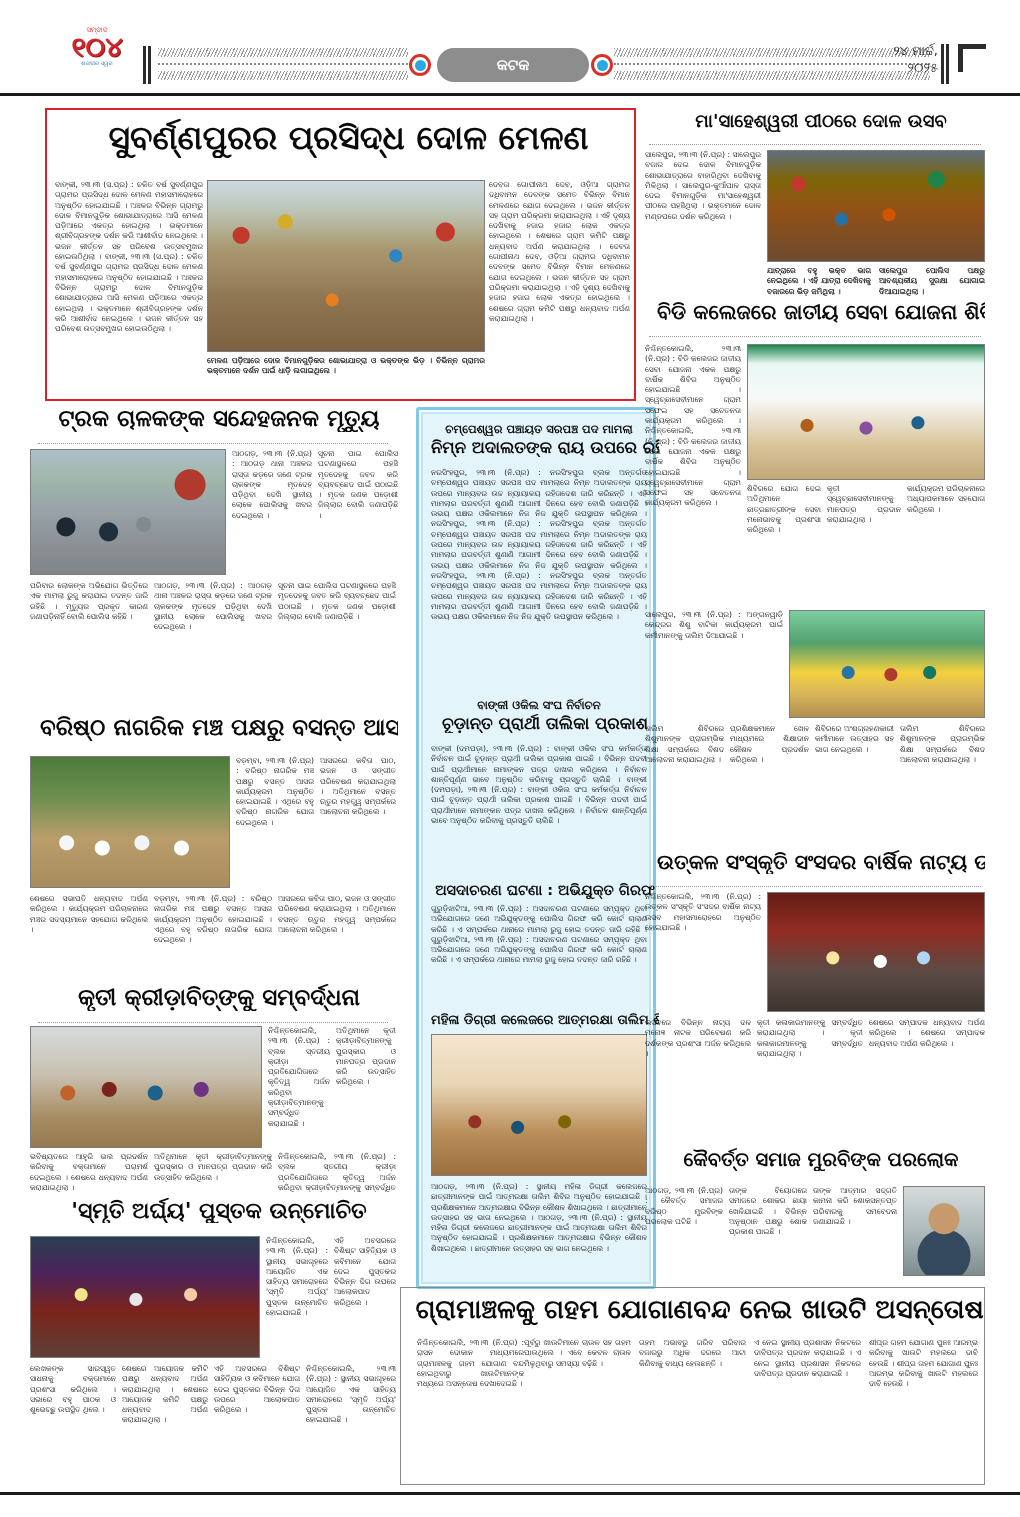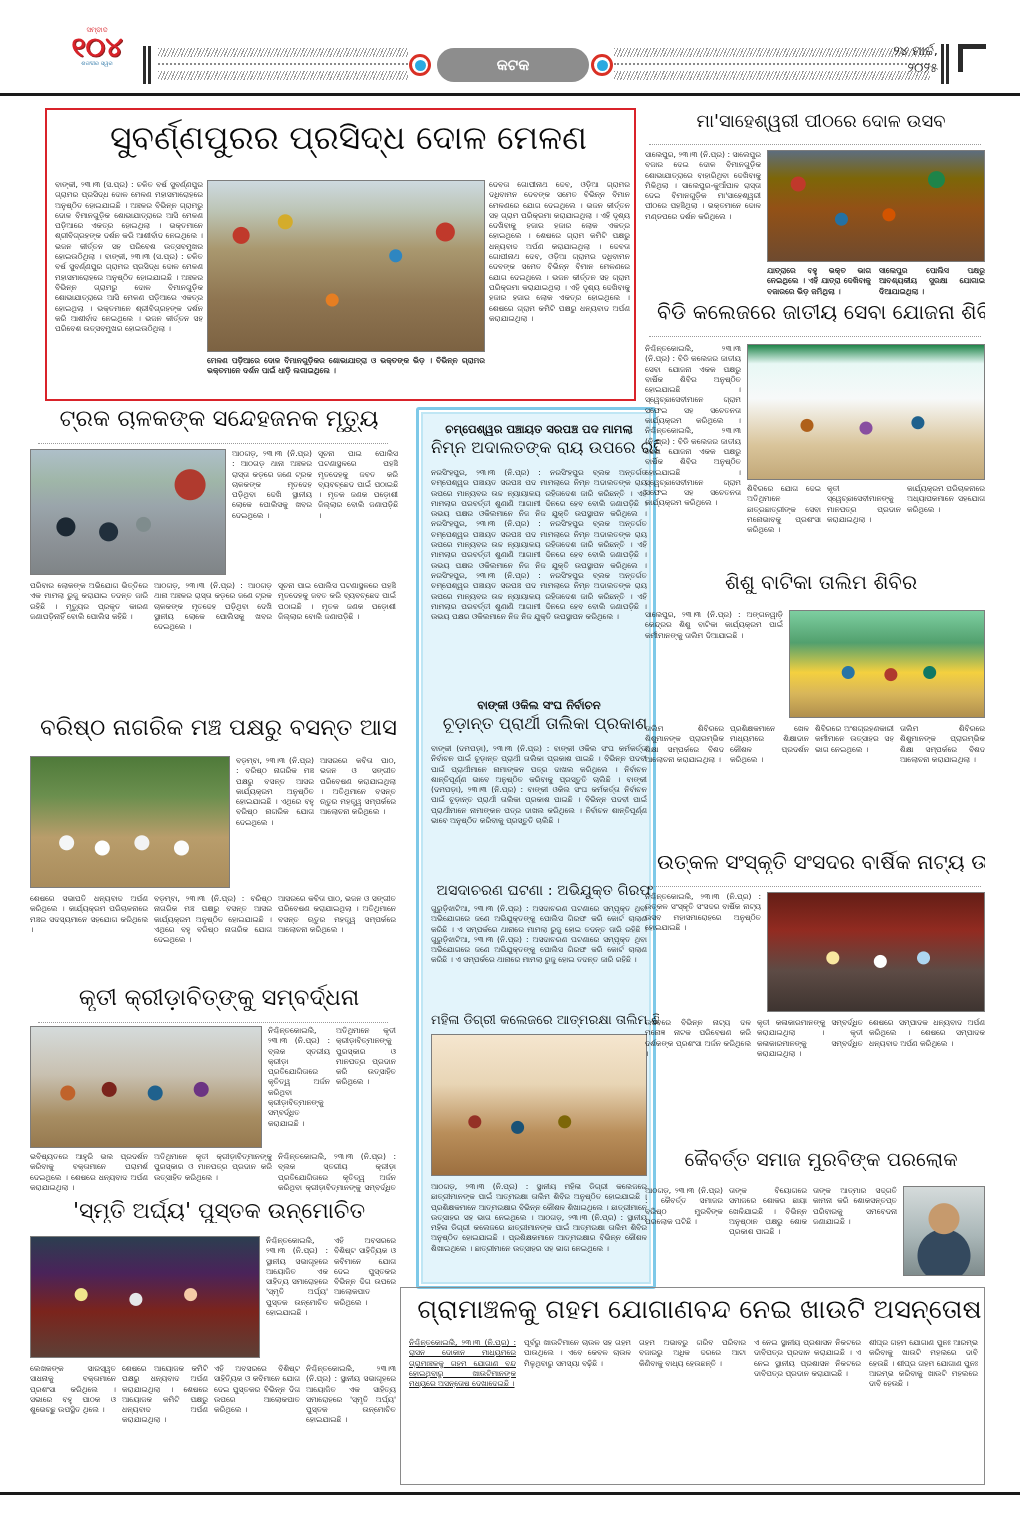--- a/index.html
+++ b/index.html
@@ -2,21 +2,21 @@
 <html><head>
 <meta charset="utf-8">
 <style>
   html,body{margin:0;padding:0;background:#fff;}
   .page{position:relative;width:1020px;height:1517px;background:#ffffff;overflow:hidden;
         font-family:"DejaVu Sans","Liberation Sans",sans-serif;}
   .abs{position:absolute;box-sizing:border-box;}
   
   .bt{font-size:7.6px;line-height:10.3px;text-align:justify;color:#141414;overflow:hidden;word-break:break-word;}
   .cap{font-size:7.6px;line-height:10.3px;font-weight:600;color:#222;text-align:justify;overflow:hidden;}
-  .hd{font-weight:normal;color:#0a0a0a;text-align:center;white-space:nowrap;overflow:hidden;padding-left:12px;}
+  .hd{font-weight:bold;color:#0a0a0a;text-align:center;white-space:nowrap;overflow:hidden;padding-left:12px;}
   .dotrule{border-top:1.5px dotted #9a9a9a;}
   
   .ph{position:absolute;border:1px solid #7d7d7d;box-sizing:border-box;}
   .ph-dola{background:
     radial-gradient(circle at 12% 32%,#c0392b 0 8px,transparent 9px),
     radial-gradient(circle at 28% 24%,#d4ac2b 0 7px,transparent 8px),
     radial-gradient(circle at 68% 44%,#2e86c1 0 6px,transparent 7px),
     radial-gradient(circle at 86% 30%,#c0392b 0 9px,transparent 10px),
     radial-gradient(circle at 45% 70%,#e67e22 0 6px,transparent 7px),
     linear-gradient(180deg,#cdd9e0 0%,#bcc4b4 18%,#a9986f 40%,#8f7551 70%,#7c6242 100%);}
@@ -214,21 +214,20 @@
     <div class="abs hd" style="left:0;top:0;width:340px;font-size:20.5px;">ବିଡି କଲେଜରେ ଜାତୀୟ ସେବା ଯୋଜନା ଶିବିର</div>
     <div class="abs dotrule" style="left:4px;top:36px;width:332px;"></div>
     <div class="abs bt" style="left:0;top:44px;width:96px;height:220px;">ନିଶ୍ଚିନ୍ତକୋଇଲି, ୨୩।୩ (ନି.ପ୍ର) : ବିଡି କଲେଜର ଜାତୀୟ ସେବା ଯୋଜନା ଏକକ ପକ୍ଷରୁ ବାର୍ଷିକ ଶିବିର ଅନୁଷ୍ଠିତ ହୋଇଯାଇଛି । ସ୍ୱେଚ୍ଛାସେବୀମାନେ ଗ୍ରାମ ସଫେଇ ସହ ସଚେତନତା କାର୍ଯ୍ୟକ୍ରମ କରିଥିଲେ । ନିଶ୍ଚିନ୍ତକୋଇଲି, ୨୩।୩ (ନି.ପ୍ର) : ବିଡି କଲେଜର ଜାତୀୟ ସେବା ଯୋଜନା ଏକକ ପକ୍ଷରୁ ବାର୍ଷିକ ଶିବିର ଅନୁଷ୍ଠିତ ହୋଇଯାଇଛି । ସ୍ୱେଚ୍ଛାସେବୀମାନେ ଗ୍ରାମ ସଫେଇ ସହ ସଚେତନତା କାର୍ଯ୍ୟକ୍ରମ କରିଥିଲେ ।</div>
     <div class="ph ph-bdcamp" style="left:102px;top:44px;width:238px;height:136px;"></div>
     <div class="abs bt" style="left:102px;top:184px;width:74px;height:80px;">ଶିବିରରେ ଯୋଗ ଦେଇ ଅତିଥିମାନେ ଛାତ୍ରଛାତ୍ରୀଙ୍କ ସେବା ମନୋଭାବକୁ ପ୍ରଶଂସା କରିଥିଲେ ।</div>
     <div class="abs bt" style="left:182px;top:184px;width:74px;height:80px;">କୃତୀ ସ୍ୱେଚ୍ଛାସେବୀମାନଙ୍କୁ ମାନପତ୍ର ପ୍ରଦାନ କରାଯାଇଥିଲା ।</div>
     <div class="abs bt" style="left:262px;top:184px;width:78px;height:80px;">କାର୍ଯ୍ୟକ୍ରମ ପରିଚାଳନାରେ ଅଧ୍ୟାପକମାନେ ସହଯୋଗ କରିଥିଲେ ।</div>
   </div>
 
   <div class="abs" style="left:645px;top:570px;width:340px;height:278px;">
-    <div class="abs hd" style="left:0;top:0;width:340px;font-size:20px;">ଶିଶୁ ବାଟିକା ତାଲିମ ଶିବିର</div>
     <div class="abs bt" style="left:0;top:40px;width:138px;height:108px;">ସାଲେପୁର, ୨୩।୩ (ନି.ପ୍ର) : ଅଙ୍ଗନୱାଡ଼ି କେନ୍ଦ୍ରର ଶିଶୁ ବାଟିକା କାର୍ଯ୍ୟକ୍ରମ ପାଇଁ କର୍ମୀମାନଙ୍କୁ ତାଲିମ ଦିଆଯାଇଛି ।</div>
     <div class="ph ph-batika" style="left:144px;top:40px;width:196px;height:108px;"></div>
     <div class="abs bt" style="left:0;top:154px;width:79px;height:120px;">ତାଲିମ ଶିବିରରେ ଶିଶୁମାନଙ୍କ ପ୍ରାରମ୍ଭିକ ଶିକ୍ଷା ସମ୍ପର୍କରେ ବିଶଦ ଆଲୋଚନା କରାଯାଇଥିଲା ।</div>
     <div class="abs bt" style="left:85px;top:154px;width:79px;height:120px;">ପ୍ରଶିକ୍ଷକମାନେ ଖେଳ ମାଧ୍ୟମରେ ଶିକ୍ଷାଦାନ କୌଶଳ ପ୍ରଦର୍ଶନ କରିଥିଲେ ।</div>
     <div class="abs bt" style="left:170px;top:154px;width:79px;height:120px;">ଶିବିରରେ ଅଂଶଗ୍ରହଣକାରୀ କର୍ମୀମାନେ ଉତ୍ସାହର ସହ ଭାଗ ନେଇଥିଲେ ।</div>
     <div class="abs bt" style="left:255px;top:154px;width:85px;height:120px;">ତାଲିମ ଶିବିରରେ ଶିଶୁମାନଙ୍କ ପ୍ରାରମ୍ଭିକ ଶିକ୍ଷା ସମ୍ପର୍କରେ ବିଶଦ ଆଲୋଚନା କରାଯାଇଥିଲା ।</div>
   </div>
 
   <div class="abs" style="left:645px;top:850px;width:340px;height:296px;">
     <div class="abs hd" style="left:0;top:0;width:340px;font-size:20.5px;">ଉତ୍କଳ ସଂସ୍କୃତି ସଂସଦର ବାର୍ଷିକ ନାଟ୍ୟ ଉସବ</div>
@@ -243,21 +242,21 @@
   <div class="abs" style="left:645px;top:1148px;width:340px;height:136px;">
     <div class="abs hd" style="left:0;top:0;width:340px;font-size:19.5px;">କୈବର୍ତ୍ତ ସମାଜ ମୁରବିଙ୍କ ପରଲୋକ</div>
     <div class="abs bt" style="left:0;top:38px;width:78px;height:94px;">ଆଠଗଡ଼, ୨୩।୩ (ନି.ପ୍ର) : କୈବର୍ତ୍ତ ସମାଜର ବରିଷ୍ଠ ମୁରବିଙ୍କ ପରଲୋକ ଘଟିଛି ।</div>
     <div class="abs bt" style="left:84px;top:38px;width:78px;height:94px;">ତାଙ୍କ ବିୟୋଗରେ ସମାଜରେ ଶୋକର ଛାୟା ଖେଳିଯାଇଛି । ବିଭିନ୍ନ ଅନୁଷ୍ଠାନ ପକ୍ଷରୁ ଶୋକ ପ୍ରକାଶ ପାଇଛି ।</div>
     <div class="abs bt" style="left:168px;top:38px;width:84px;height:94px;">ତାଙ୍କ ଆତ୍ମାର ସଦ୍‌ଗତି କାମନା କରି ଶୋକସନ୍ତପ୍ତ ପରିବାରକୁ ସମବେଦନା ଜଣାଯାଇଛି ।</div>
     <div class="ph ph-portrait" style="left:258px;top:38px;width:82px;height:90px;"></div>
   </div>
 
   <div class="abs thinbox" style="left:400px;top:1287px;width:585px;height:198px;">
     <div class="abs hd" style="left:0;top:6px;width:585px;font-size:26px;">ଗ୍ରାମାଞ୍ଚଳକୁ ଗହମ ଯୋଗାଣବନ୍ଦ ନେଇ ଖାଉଟି ଅସନ୍ତୋଷ</div>
-    <div class="abs bt" style="left:8px;top:50px;width:107px;height:140px;text-decoration:underline;">ନିଶ୍ଚିନ୍ତକୋଇଲି, ୨୩।୩ (ନି.ପ୍ର) : ରାସନ ଦୋକାନ ମାଧ୍ୟମରେ ଗ୍ରାମାଞ୍ଚଳକୁ ଗହମ ଯୋଗାଣ ବନ୍ଦ ହୋଇଥିବାରୁ ଖାଉଟିମାନଙ୍କ ମଧ୍ୟରେ ଅସନ୍ତୋଷ ଦେଖାଦେଇଛି ।</div>
+    <div class="abs bt" style="left:16px;top:50px;width:107px;height:140px;">ନିଶ୍ଚିନ୍ତକୋଇଲି, ୨୩।୩ (ନି.ପ୍ର) : ରାସନ ଦୋକାନ ମାଧ୍ୟମରେ ଗ୍ରାମାଞ୍ଚଳକୁ ଗହମ ଯୋଗାଣ ବନ୍ଦ ହୋଇଥିବାରୁ ଖାଉଟିମାନଙ୍କ ମଧ୍ୟରେ ଅସନ୍ତୋଷ ଦେଖାଦେଇଛି ।</div>
     <div class="abs bt" style="left:123px;top:50px;width:107px;height:140px;">ପୂର୍ବରୁ ଖାଉଟିମାନେ ଚାଉଳ ସହ ଗହମ ପାଉଥିଲେ । ଏବେ କେବଳ ଚାଉଳ ମିଳୁଥିବାରୁ ସମସ୍ୟା ବଢ଼ିଛି ।</div>
     <div class="abs bt" style="left:238px;top:50px;width:107px;height:140px;">ଗହମ ଅଭାବରୁ ଗରିବ ପରିବାର ବଜାରରୁ ଅଧିକ ଦରରେ ଆଟା କିଣିବାକୁ ବାଧ୍ୟ ହେଉଛନ୍ତି ।</div>
     <div class="abs bt" style="left:353px;top:50px;width:107px;height:140px;">ଏ ନେଇ ସ୍ଥାନୀୟ ପ୍ରଶାସନ ନିକଟରେ ଦାବିପତ୍ର ପ୍ରଦାନ କରାଯାଇଛି । ଏ ନେଇ ସ୍ଥାନୀୟ ପ୍ରଶାସନ ନିକଟରେ ଦାବିପତ୍ର ପ୍ରଦାନ କରାଯାଇଛି ।</div>
     <div class="abs bt" style="left:468px;top:50px;width:109px;height:140px;">ଶୀଘ୍ର ଗହମ ଯୋଗାଣ ପୁନଃ ଆରମ୍ଭ କରିବାକୁ ଖାଉଟି ମହଲରେ ଦାବି ହେଉଛି । ଶୀଘ୍ର ଗହମ ଯୋଗାଣ ପୁନଃ ଆରମ୍ଭ କରିବାକୁ ଖାଉଟି ମହଲରେ ଦାବି ହେଉଛି ।</div>
   </div>
 
   <div class="abs rule" style="left:0;top:1492px;width:1020px;height:3px;"></div>
 </div>
 
 </body></html>

